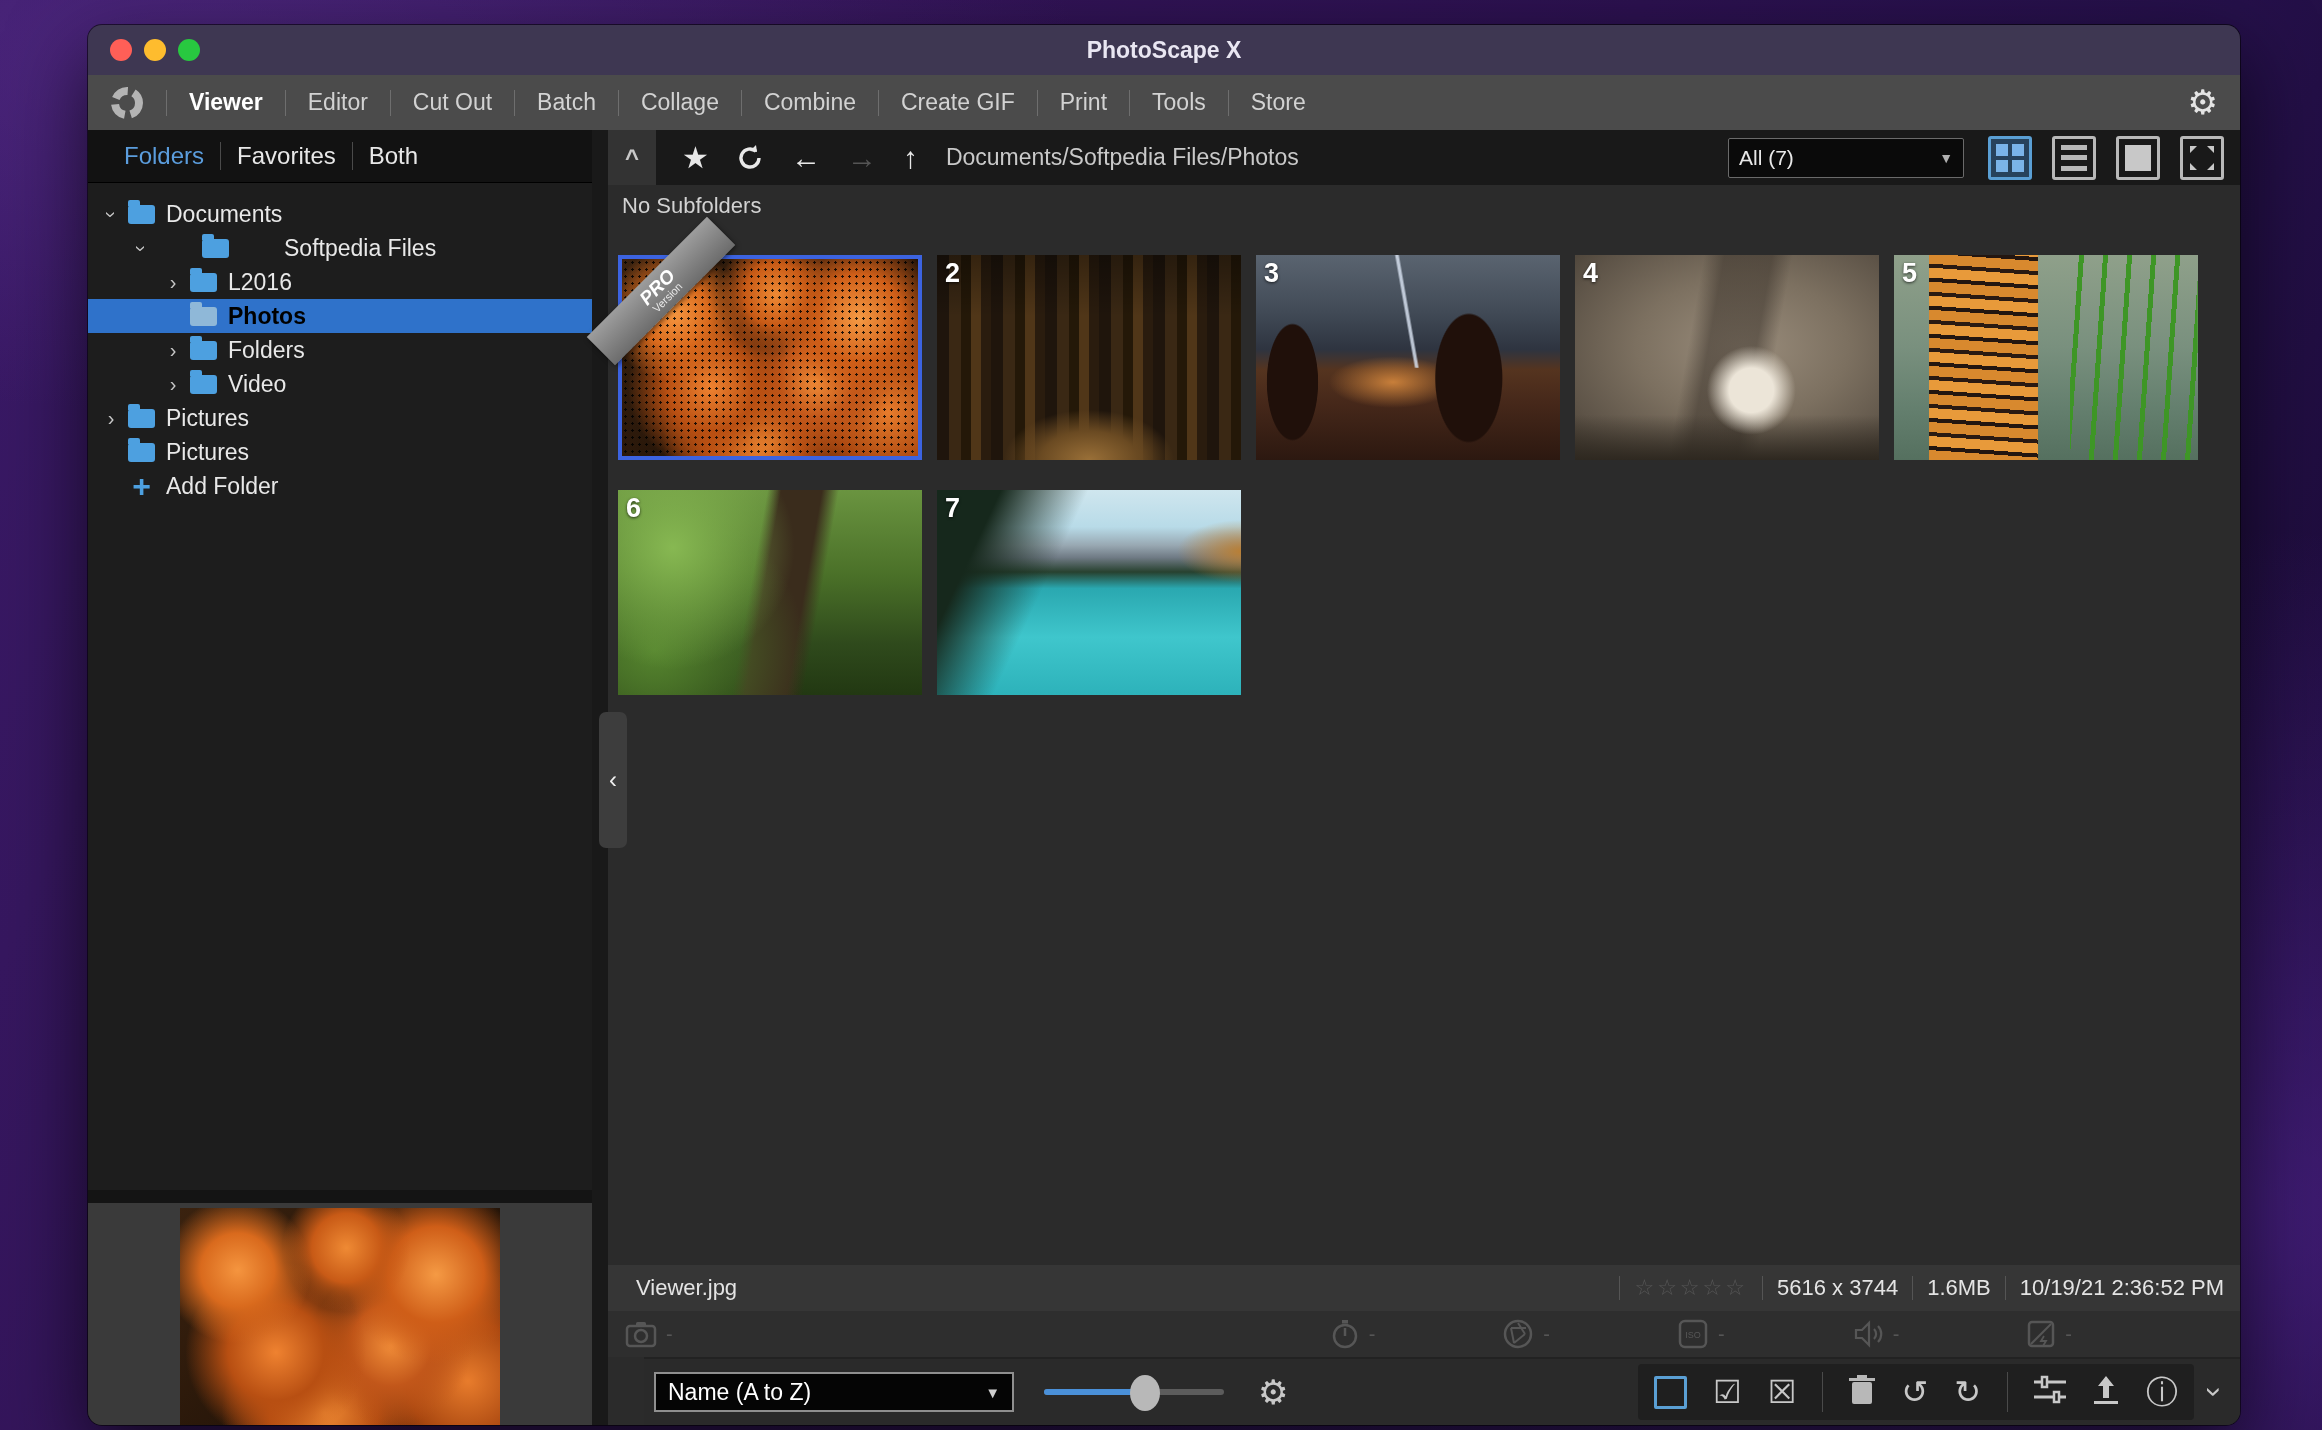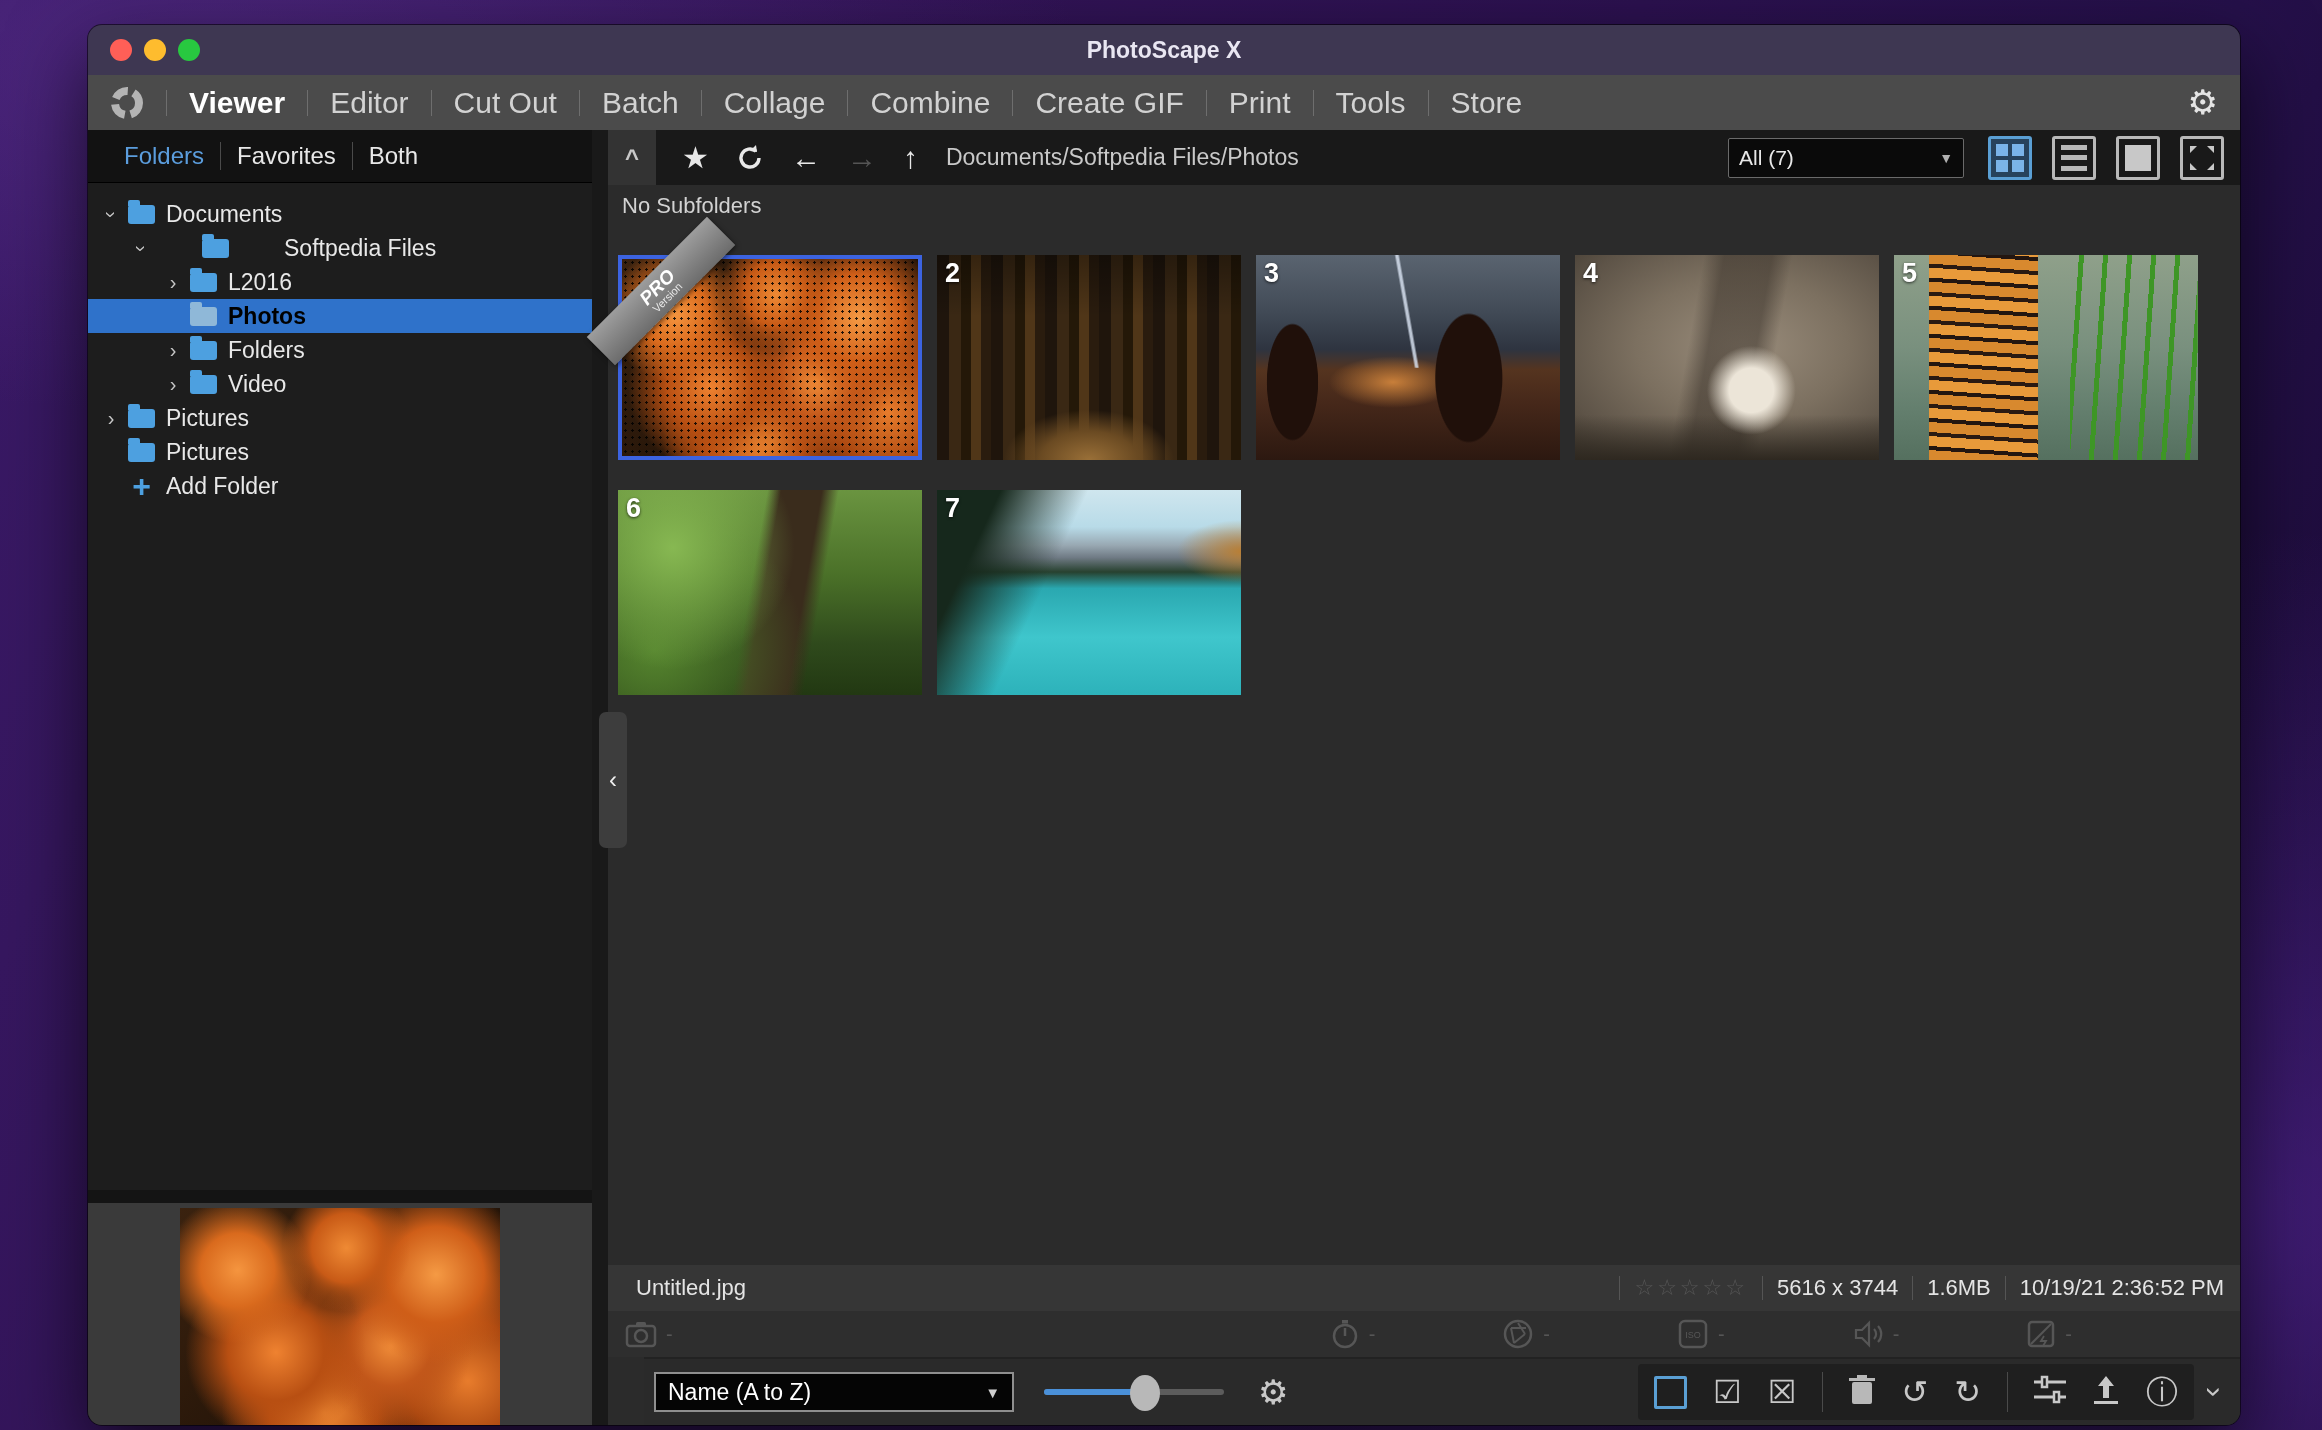--- a/index.html
+++ b/index.html
@@ -21,21 +21,21 @@
   
   .titlebar{height:50px;background:#3e3752;display:flex;align-items:center;position:relative;flex:0 0 auto;}
   .lights{display:flex;gap:12px;margin-left:22px;}
   .light{width:22px;height:22px;border-radius:50%;}
   .light.red{background:#ff5f57;}  .light.yellow{background:#febc2e;}  .light.green{background:#28c840;}
   .win-title{position:absolute;left:0;right:0;text-align:center;color:#e9e6f2;font-size:23px;font-weight:bold;}
   
   .tabbar{height:55px;background:#4b4b4b;display:flex;align-items:center;flex:0 0 auto;}
   .logo{width:46px;margin:0 14px 0 16px;display:flex;align-items:center;justify-content:center;}
   .tab-sep{width:1px;height:26px;background:#6e6e6e;margin:0 2px;}
-  .tab{padding:0 20px;font-size:30px;color:#d2d2d2;line-height:55px;cursor:default;}
+  .tab{padding:0 20px;font-size:23px;color:#d2d2d2;line-height:55px;cursor:default;}
   .tab.active{color:#ffffff;font-weight:bold;}
   .tabbar .gear-right{margin-left:auto;margin-right:22px;color:#e4e4e4;font-size:34px;line-height:55px;}
   
   .main{flex:1;display:flex;min-height:0;position:relative;}
   
   .sidebar{width:504px;flex:0 0 auto;background:#1d1d1d;display:flex;flex-direction:column;min-height:0;}
   .side-tabs{height:52px;background:#121212;display:flex;align-items:center;padding-left:20px;flex:0 0 auto;border-bottom:1px solid #000;}
   .side-tab{font-size:24px;color:#e8e8e8;padding:0 16px;}
   .side-tab.active{color:#5b9ddd;}
   .side-sep{width:1px;height:28px;background:#4a4a4a;}
@@ -344,21 +344,21 @@
           <div class="ph ph-moss"></div>
           <div class="num">6</div>
         </div>
         <div class="thumb">
           <div class="ph ph-lake"></div>
           <div class="num">7</div>
         </div>
       </div>
 
       <div class="statusbar">
-        <div class="fname">Untitled.jpg</div>
+        <div class="fname">Viewer.jpg</div>
         <div class="right">
           <div class="ssep"></div>
           <div class="stars">☆☆☆☆☆</div>
           <div class="ssep"></div>
           <div>5616 x 3744</div>
           <div class="ssep"></div>
           <div>1.6MB</div>
           <div class="ssep"></div>
           <div>10/19/21 2:36:52 PM</div>
         </div>

